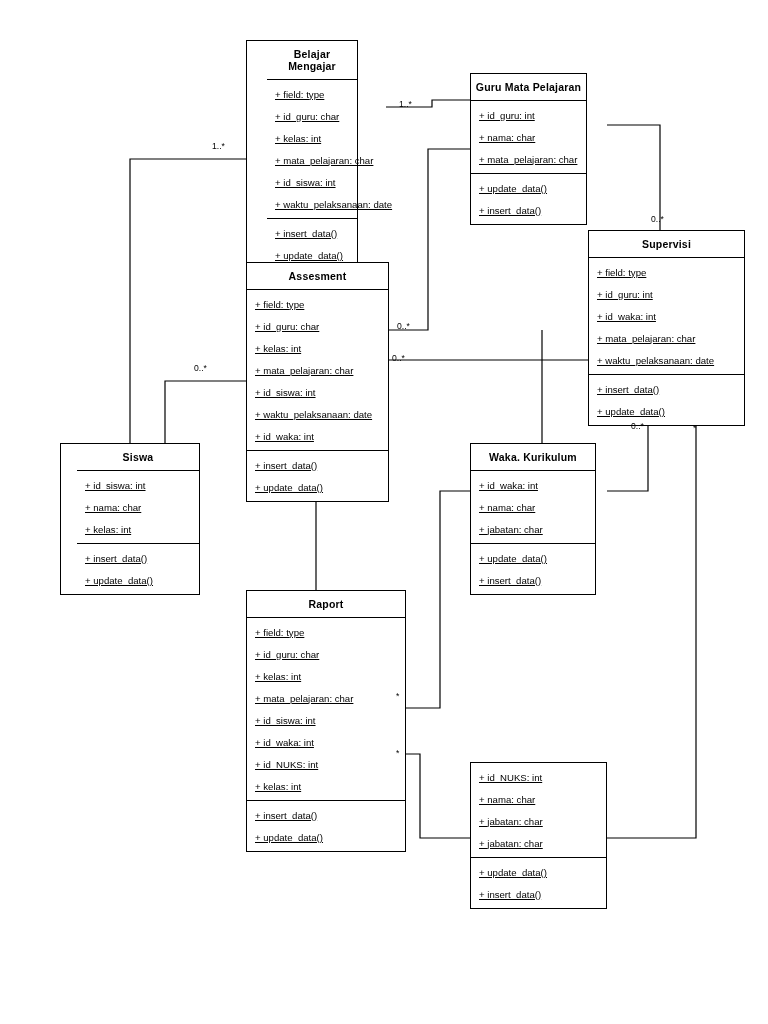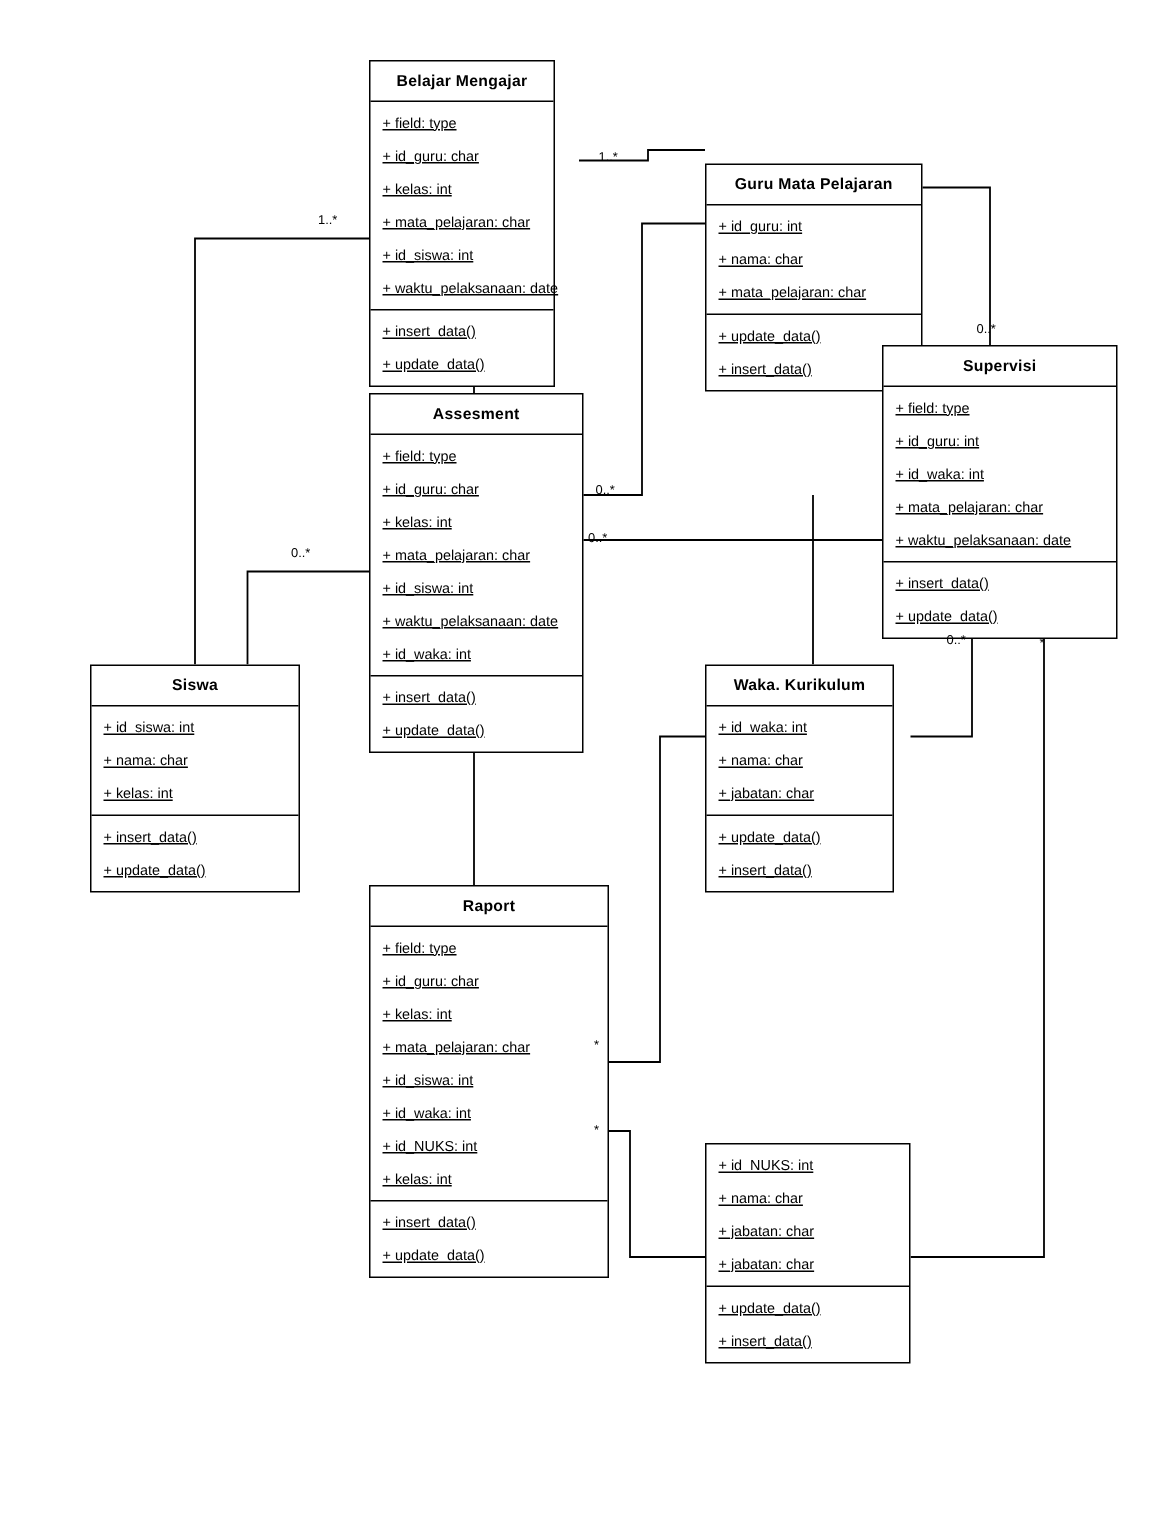--- a/index.html
+++ b/index.html
@@ -52,37 +52,37 @@
       <path d="M648,407 L648,491 L607,491"></path>
 
       <path d="M696,407 L696,838 L607,838"></path>
 
       <path d="M470,491 L440,491 L440,708 L386,708"></path>
 
       <path d="M386,754 L420,754 L420,838 L470,838"></path>
     </g>
   </svg>
 
-  <div class="cls" style="left:246px;top:40px;width:124px;">
+  <div class="cls" style="left:246px;top:40px;width:112px;padding-left:20px;">
     <div class="title">Belajar Mengajar</div>
     <div class="sect attributes">
       <div class="row">+ field: type</div>
       <div class="row">+ id_guru: char</div>
       <div class="row">+ kelas: int</div>
       <div class="row">+ mata_pelajaran: char</div>
       <div class="row">+ id_siswa: int</div>
       <div class="row">+ waktu_pelaksanaan: date</div>
     </div>
     <div class="sect methods">
       <div class="row">+ insert_data()</div>
       <div class="row">+ update_data()</div>
     </div>
   </div>
 
-  <div class="cls" style="left:470px;top:73px;width:145px;margin-top:36px;">
+  <div class="cls" style="left:470px;top:73px;width:117px;">
     <div class="title">Guru Mata Pelajaran</div>
     <div class="sect attributes">
       <div class="row">+ id_guru: int</div>
       <div class="row">+ nama: char</div>
       <div class="row">+ mata_pelajaran: char</div>
     </div>
     <div class="sect methods">
       <div class="row">+ update_data()</div>
       <div class="row">+ insert_data()</div>
     </div>
@@ -113,21 +113,21 @@
       <div class="row">+ id_siswa: int</div>
       <div class="row">+ waktu_pelaksanaan: date</div>
       <div class="row">+ id_waka: int</div>
     </div>
     <div class="sect methods">
       <div class="row">+ insert_data()</div>
       <div class="row">+ update_data()</div>
     </div>
   </div>
 
-  <div class="cls" style="left:60px;top:443px;width:140px;">
+  <div class="cls" style="left:60px;top:443px;width:140px;padding-left:16px;">
     <div class="title">Siswa</div>
     <div class="sect attributes">
       <div class="row">+ id_siswa: int</div>
       <div class="row">+ nama: char</div>
       <div class="row">+ kelas: int</div>
     </div>
     <div class="sect methods">
       <div class="row">+ insert_data()</div>
       <div class="row">+ update_data()</div>
     </div>

